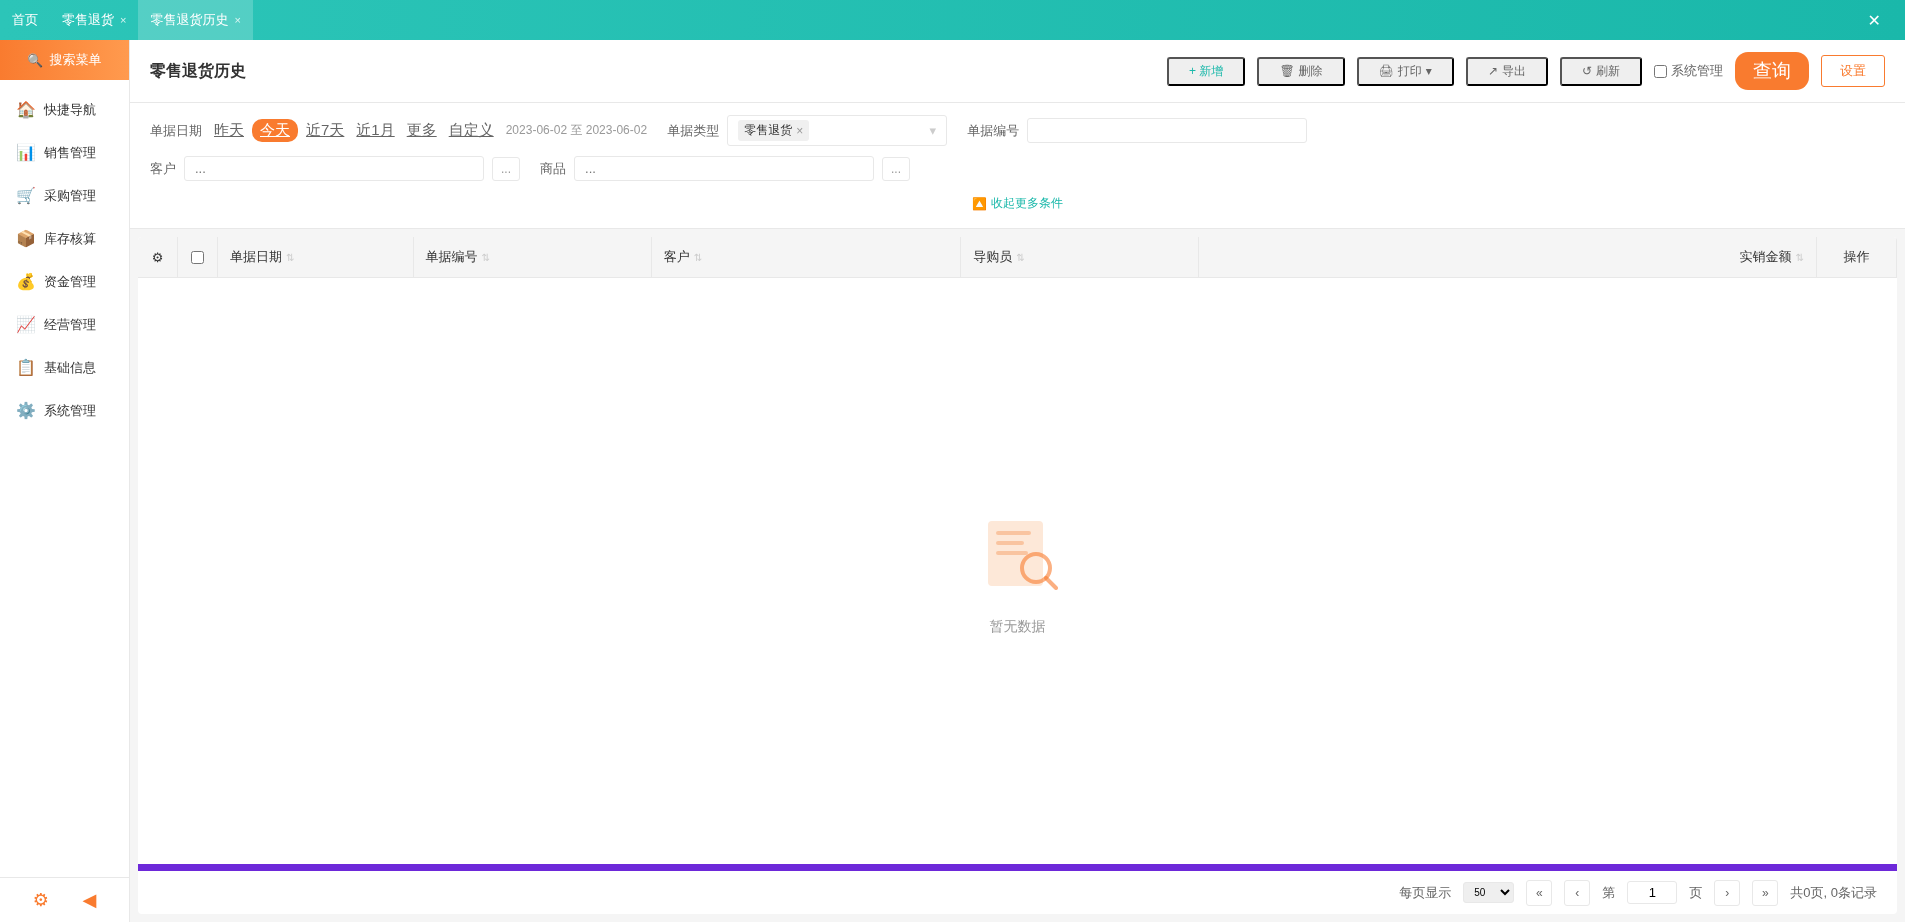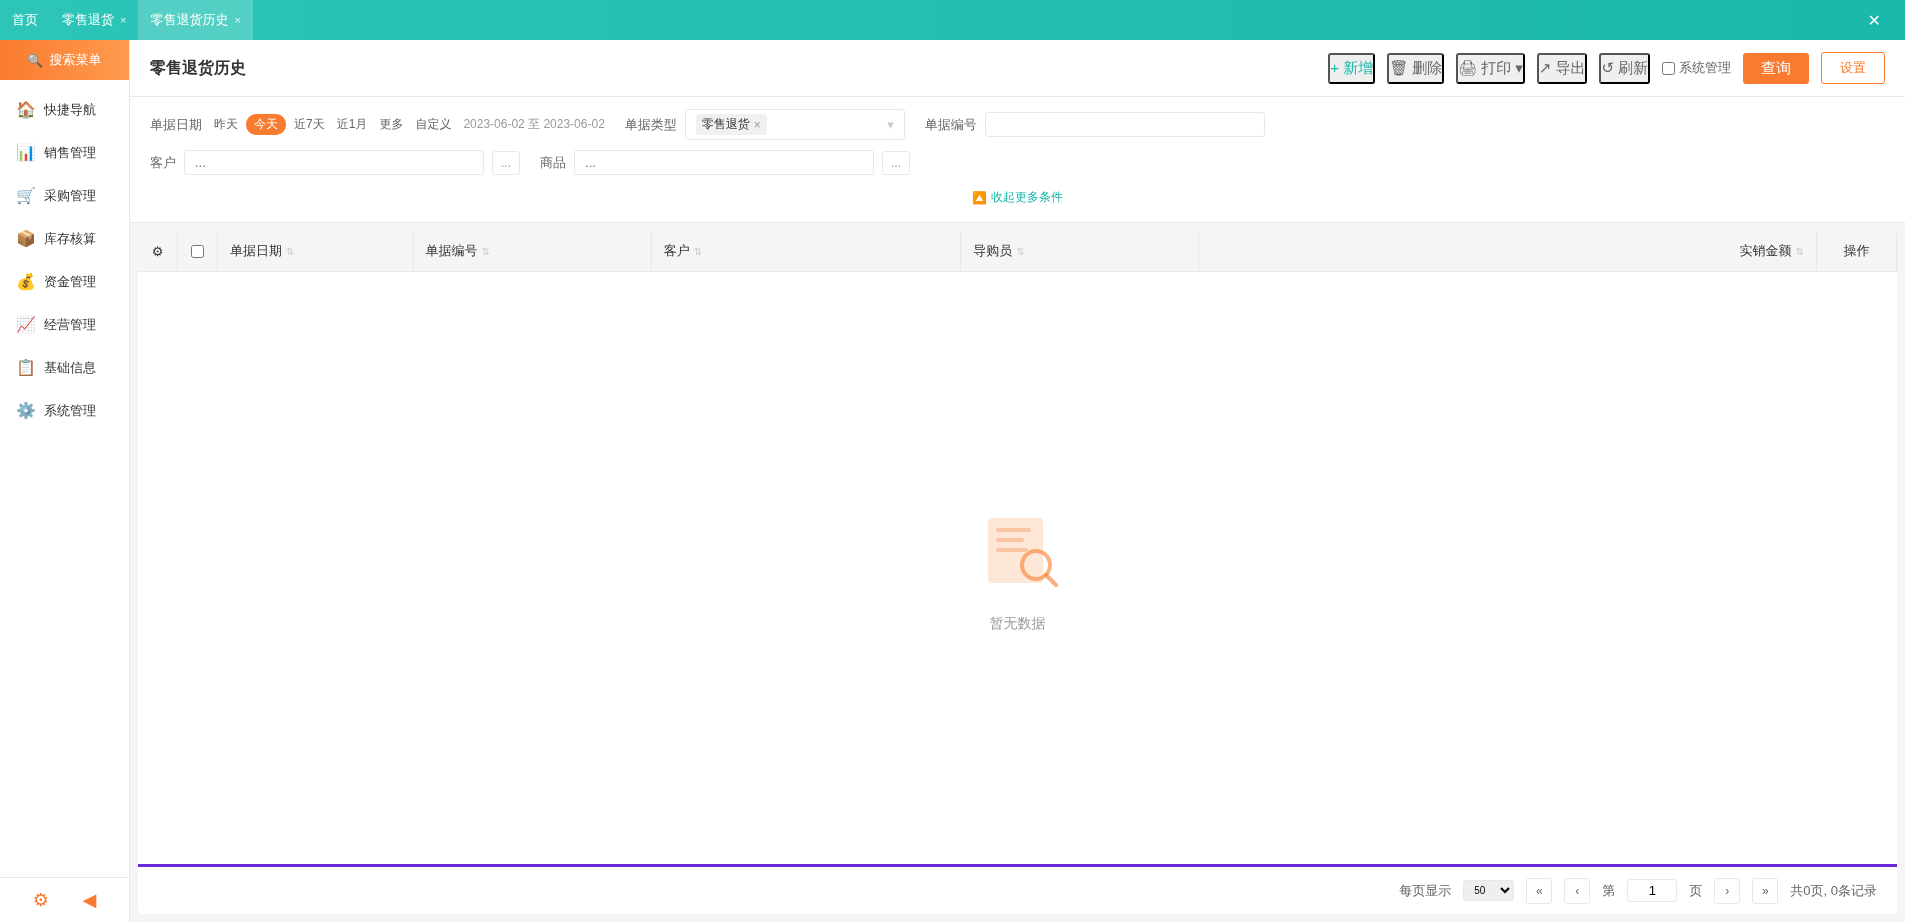--- a/index.html
+++ b/index.html
@@ -131,36 +131,36 @@
     }
     .header-actions {
       display: flex;
       align-items: center;
       gap: 12px;
     }
     .action-btn {
       display: flex;
       align-items: center;
       gap: 4px;
-      font-size: 15px;
+      font-size: 12px;
       color: #666;
       cursor: pointer;
-      padding: 4px 0;
+      padding: 4px 20px;
       border-radius: 3px;
     }
     .action-btn-new { color: #1ab8aa; }
     .action-btn-del { color: #666; }
     .query-btn {
       background: #f97b2f;
       color: white;
       border: none;
       padding: 6px 18px;
-      border-radius: 3px;
-      cursor: pointer;
-      font-size: 15px;
+      border-radius: 13px;
+      cursor: pointer;
+      font-size: 19px;
     }
     .setting-btn {
       background: white;
       color: #f97b2f;
       border: 1px solid #f97b2f;
       padding: 6px 18px;
       border-radius: 3px;
       cursor: pointer;
       font-size: 13px;
     }
@@ -194,25 +194,26 @@
       font-size: 13px;
       color: #666;
       white-space: nowrap;
     }
     .date-shortcuts {
       display: flex;
       align-items: center;
       gap: 4px;
     }
     .date-btn {
-      font-size: 12px;
+      font-size: 15px;
       color: #666;
       cursor: pointer;
       padding: 2px 4px;
       border-radius: 2px;
+      text-decoration: underline;
     }
     .date-btn.active {
       background: #f97b2f;
       color: white;
       border-radius: 10px;
       padding: 2px 8px;
     }
     .date-range {
       font-size: 12px;
       color: #999;
@@ -327,21 +328,21 @@
     }
 
     
     .pagination {
       height: 50px;
       display: flex;
       align-items: center;
       justify-content: flex-end;
       padding: 0 20px;
       gap: 12px;
-      border-top: 3px solid #6d28d9;
+      border-top: 7px solid #6d28d9;
       font-size: 13px;
       color: #666;
       flex-shrink: 0;
     }
     .pagination-select {
       border: 1px solid #e8e8e8;
       border-radius: 3px;
       padding: 3px 6px;
       font-size: 10px;
     }

